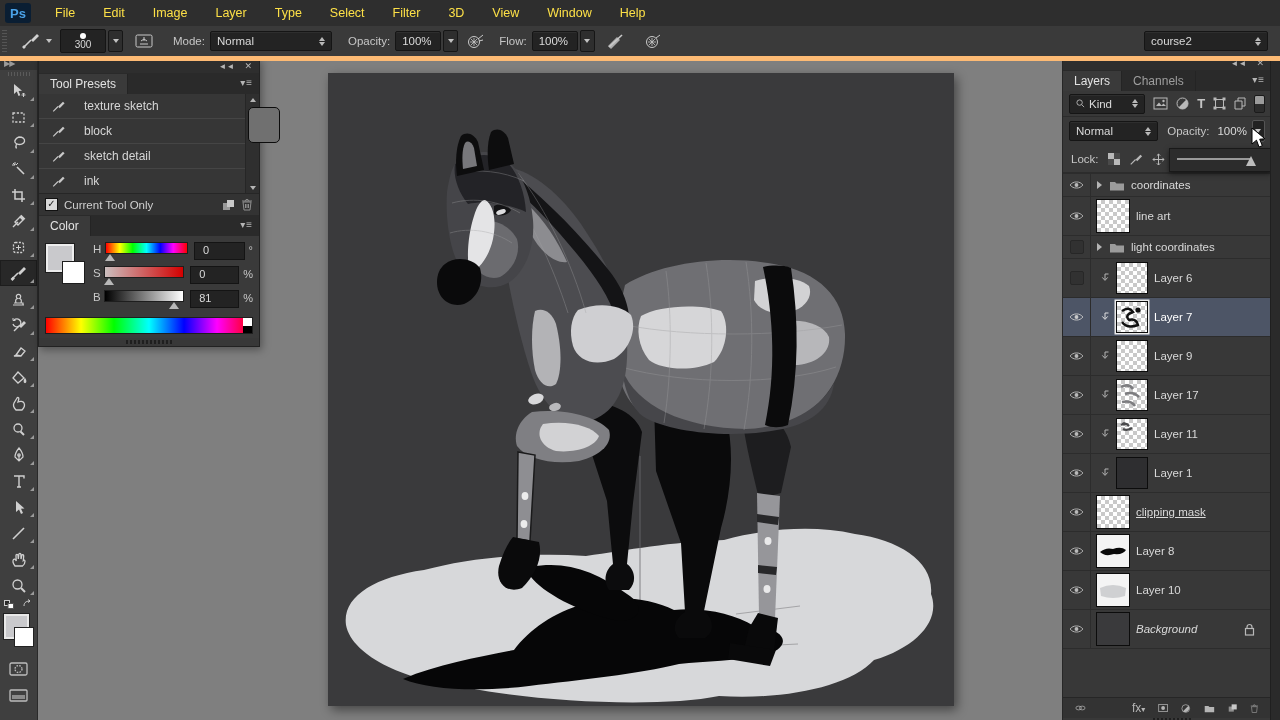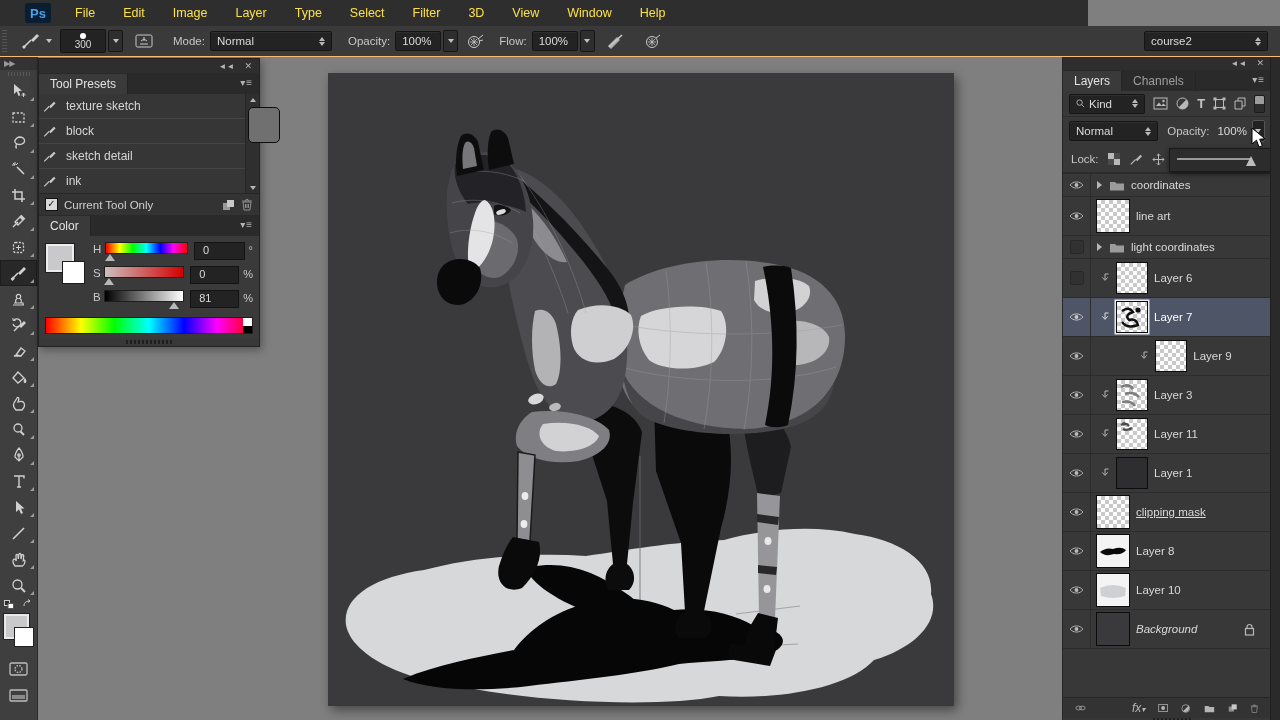--- a/index.html
+++ b/index.html
@@ -3,29 +3,29 @@
 <meta charset="utf-8">
 <style>
   html,body{margin:0;padding:0;}
   body{width:1280px;height:720px;position:relative;overflow:hidden;
        background:#7f7f7f;font-family:"Liberation Sans",sans-serif;
        -webkit-font-smoothing:antialiased;color:#d6d6d6;}
   .abs{position:absolute;}
   svg{display:block;}
 
   
-  #menu-bar{left:0;top:0;width:1068px;height:26px;background:#2e2e2e;
-    border-bottom:1px solid #1c1c1c;display:flex;align-items:center;z-index:30;padding-left:20px;}
+  #menu-bar{left:0;top:0;width:1280px;height:26px;background:#2e2e2e;
+    border-bottom:1px solid #1c1c1c;display:flex;align-items:center;z-index:30;}
   #ps-logo{width:26px;height:20px;margin:0 10px 0 5px;background:#0a1e33;border-radius:3px;
     color:#4aa2e8;font-weight:bold;font-size:13px;display:flex;align-items:center;justify-content:center;}
   .menu-item{padding:0 14px;font-size:12.5px;color:#fde047;line-height:26px;cursor:default;}
 
   
   #options-bar{left:0;top:26px;width:1280px;height:30px;background:#3a3a3a;
-    border-bottom:1px solid #fdba74;display:flex;align-items:center;z-index:30;}
+    border-bottom:5px solid #fdba74;display:flex;align-items:center;z-index:30;}
   .grip-v{width:5px;height:22px;margin:0 6px 0 2px;
     background:repeating-linear-gradient(0deg,#555 0 1px,transparent 1px 3px);}
   .opt-label{font-size:11.5px;color:#c6c6c6;margin:0 5px;}
   .field{background:#232323;border:1px solid #151515;border-radius:2px;height:18px;
     display:flex;align-items:center;color:#dadada;font-size:11.5px;padding:0 6px;
     box-shadow:inset 0 1px 0 rgba(255,255,255,.05);}
   .updown{margin-left:auto;display:flex;flex-direction:column;gap:1px;padding-left:8px;}
   .updown i{width:0;height:0;border-left:3.5px solid transparent;border-right:3.5px solid transparent;}
   .updown i.u{border-bottom:4px solid #b9b9b9;}
   .updown i.d{border-top:4px solid #b9b9b9;}
@@ -55,21 +55,21 @@
   
   #left-panels{left:38px;top:58px;width:220px;background:#383838;border:1px solid #222;
     box-shadow:2px 3px 8px rgba(0,0,0,.35);z-index:25;}
   .pane-minihead{height:14px;background:#2e2e2e;display:flex;align-items:center;justify-content:flex-end;
     gap:10px;padding-right:7px;color:#b5b5b5;font-size:8px;}
   .tabbar{height:21px;background:#2a2a2a;display:flex;align-items:flex-end;position:relative;}
   .tab{padding:3px 11px;font-size:12px;color:#e2e2e2;background:#3a3a3a;border-right:1px solid #242424;}
   .tab.inactive{background:transparent;color:#9e9e9e;}
   .pmenu{position:absolute;right:6px;top:4px;color:#b5b5b5;font-size:10px;letter-spacing:1px;}
   #preset-list{position:relative;background:#363636;}
-  .preset-row{height:24px;display:flex;align-items:center;gap:9px;padding-left:3px;border-bottom:1px solid #454545;font-size:12px;color:#d6d6d6;}
+  .preset-row{height:24px;display:flex;align-items:center;gap:18px;padding-left:12px;border-bottom:1px solid #454545;font-size:12px;color:#d6d6d6;}
   #preset-scroll{position:absolute;right:0;top:0;bottom:0;width:13px;background:#2f2f2f;border-left:1px solid #262626;}
   #preset-scroll .arr{height:11px;display:flex;align-items:center;justify-content:center;}
   #preset-scroll .thumb{position:absolute;left:2px;right:2px;top:13px;height:34px;background:#707070;border-radius:5px;}
   #preset-scroll .arr.dn{position:absolute;bottom:0;left:0;right:0;}
   .tri-u{width:0;height:0;border-left:3.5px solid transparent;border-right:3.5px solid transparent;border-bottom:4.5px solid #b5b5b5;}
   .tri-d{width:0;height:0;border-left:3.5px solid transparent;border-right:3.5px solid transparent;border-top:4.5px solid #b5b5b5;}
   #preset-footer{height:21px;background:#333;border-top:1px solid #262626;display:flex;align-items:center;padding:0 6px;gap:6px;}
   #cb{width:11px;height:11px;background:#d9d9d9;border:1px solid #111;font-size:10px;line-height:10px;color:#222;text-align:center;}
   #preset-footer .label{font-size:11.5px;color:#cfcfcf;flex:1;}
 
@@ -774,21 +774,21 @@
         </div>
     </div>
 
     <div class="lrow">
       <div class="eye-cell">
         <svg width="15" height="10" viewBox="0 0 16 11">
             <path d="M1,5.5 C4,1 12,1 15,5.5 C12,10 4,10 1,5.5 Z" fill="none" stroke="#b9b9b9"></path>
             <circle cx="8" cy="5.5" r="2.1" fill="#b9b9b9"></circle>
           </svg>
       </div>
-      <div class="rc" style="padding-left:9px;justify-content:center;">
+      <div class="rc" style="padding-left:9px;">
         <svg width="10" height="11" viewBox="0 0 10 11">
             <path d="M5,1 h3.5 M5,1 v5.6 M2.3,4.4 L5,7.4 L7.7,4.4" stroke="#b5b5b5" fill="none"></path>
           </svg>
         <div class="thumb checker"></div>
         <span class="lname">Layer 9</span>
         </div>
     </div>
 
     <div class="lrow">
       <div class="eye-cell">
@@ -799,21 +799,21 @@
       </div>
       <div class="rc" style="padding-left:9px;">
         <svg width="10" height="11" viewBox="0 0 10 11">
             <path d="M5,1 h3.5 M5,1 v5.6 M2.3,4.4 L5,7.4 L7.7,4.4" stroke="#b5b5b5" fill="none"></path>
           </svg>
         <div class="thumb checker">
           <svg width="30" height="30" viewBox="0 0 30 30">
             <path d="M4,7 q8,-4 12,2 M8,14 q8,-3 14,3 M5,22 q9,-2 13,4" stroke="#7d7d80" fill="none" stroke-width="2.6"></path>
             </svg>
         </div>
-        <span class="lname">Layer 3</span>
+        <span class="lname">Layer 17</span>
         </div>
     </div>
 
     <div class="lrow">
       <div class="eye-cell">
         <svg width="15" height="10" viewBox="0 0 16 11">
             <path d="M1,5.5 C4,1 12,1 15,5.5 C12,10 4,10 1,5.5 Z" fill="none" stroke="#b9b9b9"></path>
             <circle cx="8" cy="5.5" r="2.1" fill="#b9b9b9"></circle>
           </svg>
       </div>
@@ -912,21 +912,21 @@
         </span>
         </div>
     </div>
   </div>
 
   <div id="layers-bottom">
     <svg width="15" height="10" viewBox="0 0 15 10">
       <ellipse cx="5" cy="5" rx="3.8" ry="2.6" stroke="#b5b5b5" fill="none"></ellipse>
         <ellipse cx="10" cy="5" rx="3.8" ry="2.6" stroke="#b5b5b5" fill="none"></ellipse>
       </svg>
-    <span style="font-size:12px;font-style:italic;color:#b5b5b5;margin-left:33px;">fx<span style="font-size:8px;">▾</span></span>
+    <span style="font-size:12px;color:#b5b5b5;margin-left:33px;">fx<span style="font-size:8px;">▾</span></span>
     <svg width="14" height="12" viewBox="0 0 14 12">
       <rect x="1" y="1" width="12" height="10" stroke="#b5b5b5" fill="none"></rect>
         <circle cx="7" cy="6" r="2.6" fill="#b5b5b5"></circle>
       </svg>
     <svg width="13" height="13" viewBox="0 0 13 13">
       <circle cx="6.5" cy="6.5" r="5.3" stroke="#b5b5b5" fill="none"></circle>
         <path d="M2.8,10.2 A5.3,5.3 0 0 0 10.2,2.8 Z" fill="#b5b5b5"></path>
       </svg>
     <svg width="15" height="11" viewBox="0 0 15 11">
       <path d="M1,2 h5 l1.5,1.5 H14 V10.5 H1 Z" fill="#b5b5b5"></path>

